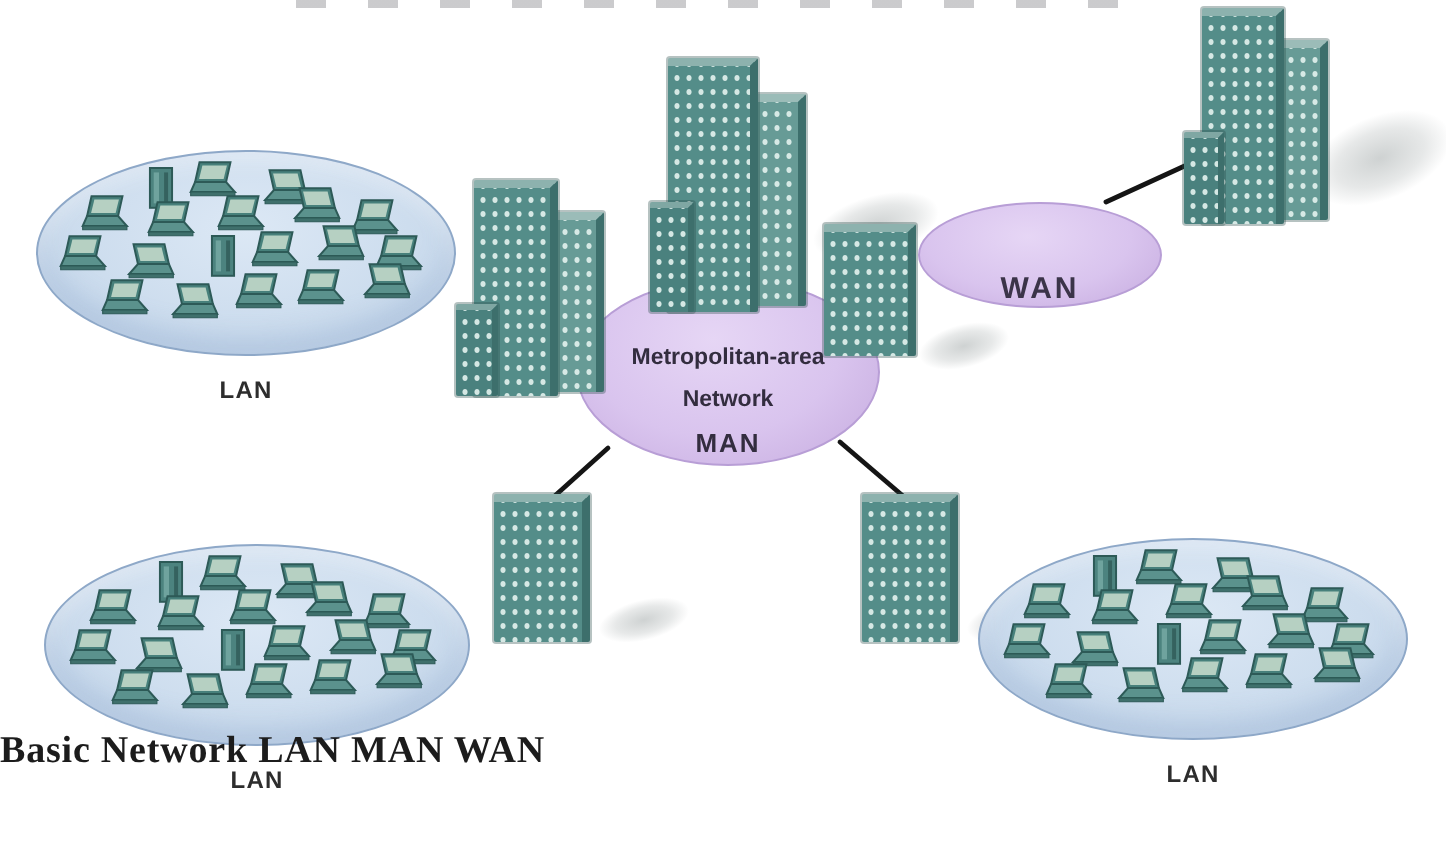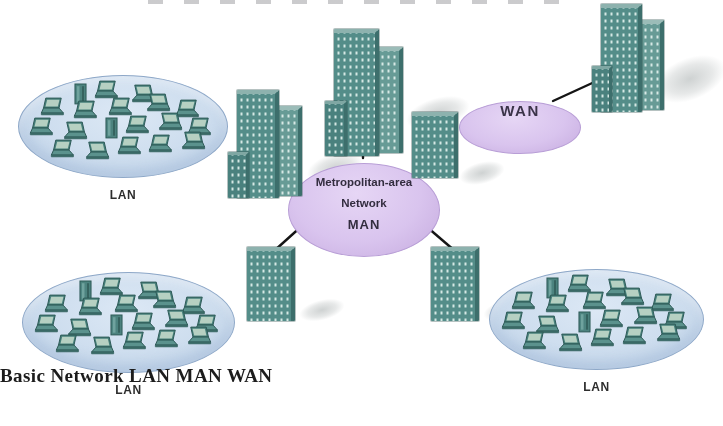--- a/index.html
+++ b/index.html
@@ -35,21 +35,21 @@
     font-size:12px; font-weight:600; color:#2d2d2d; letter-spacing:.6px;
   }
   .device{position:absolute; width:27px; height:21px; overflow:visible;}
   .device.flip{transform:scaleX(-1);}
 
   
   .purple-ellipse{
     position:absolute; border-radius:50%; z-index:4; box-sizing:border-box;
     background:radial-gradient(ellipse at 45% 32%, #e6d6f5 0%, #d9c4ee 55%, #c5aade 100%);
     border:1px solid #b89ed6;
-    display:flex; flex-direction:column; align-items:center; justify-content:flex-start;
+    display:flex; flex-direction:column; align-items:center; justify-content:flex-end;
     color:#332d3f; text-align:center;
   }
   .man-line{font-size:11.5px; font-weight:bold; line-height:21px; white-space:nowrap;}
   .man-line.big{font-size:13px; letter-spacing:1px;}
   .wan-label{font-size:15px; font-weight:bold; letter-spacing:1.5px; color:#3b3449;}
 
   
   .bldg{position:absolute; z-index:5;}
   .tower-face{
     position:absolute; box-sizing:border-box;
@@ -288,21 +288,21 @@
         <svg class="device" viewBox="0 0 24 19" style="left: 62%; top: 57%;">
           <use href="#sym-laptop"></use>
         </svg>
         <svg class="device flip" viewBox="0 0 24 19" style="left: 77%; top: 54%;">
           <use href="#sym-laptop"></use>
         </svg>
       </div>
     <div class="lan-label">LAN</div>
   </div>
 
-  <div class="purple-ellipse" style="padding-top: 8px; left: 288px; top: 163px; width: 152px; height: 94px;">
+  <div class="purple-ellipse" style="padding-top: 8px; left: 288px; top: 139px; width: 152px; height: 94px;">
     <div class="man-line">Metropolitan-area</div>
     <div class="man-line">Network</div>
     <div class="man-line big">MAN</div>
   </div>
 
   <div class="purple-ellipse" style="left: 459px; top: 101px; width: 122px; height: 53px;">
     <span class="wan-label">WAN</span>
   </div>
 
   <div class="bldg double" style="left: 228px; top: 88px; width: 74px; height: 110px;">

